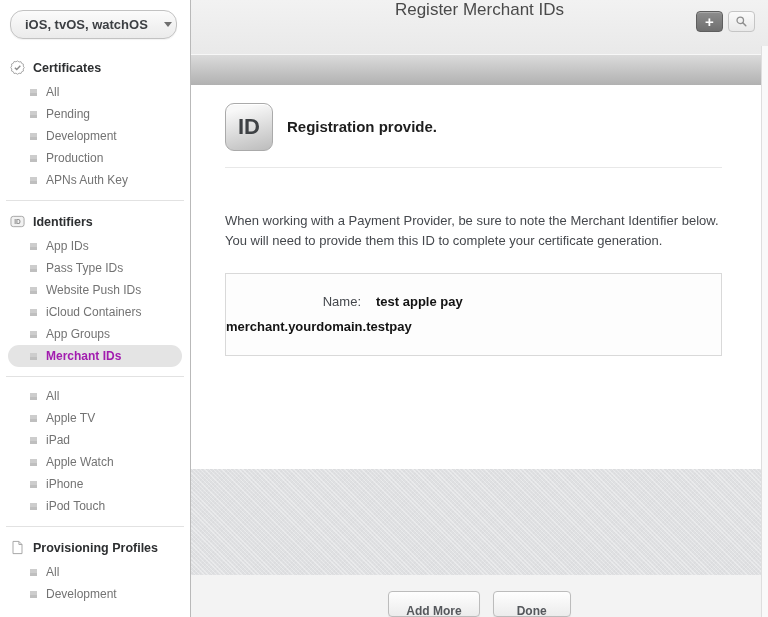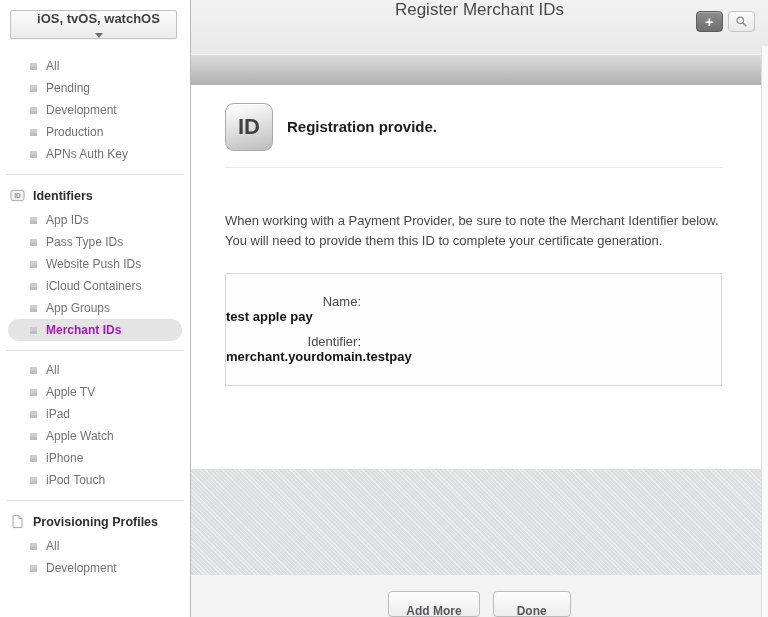--- a/index.html
+++ b/index.html
@@ -2,24 +2,24 @@
 <html><head>
 <meta charset="utf-8">
 <style>
   * { margin:0; padding:0; box-sizing:border-box; }
   html,body { width:768px; height:617px; }
   body { font-family:"Liberation Sans","DejaVu Sans",sans-serif; background:#fff; overflow:hidden; }
   .app { display:flex; width:768px; height:617px; }
 
   
   .sidebar { width:191px; flex-shrink:0; background:#fff; border-right:1px solid #b9b9b9; padding-top:10px; }
-  .dropdown { margin:0 13px 16px 10px; height:29px; border:1px solid #c2c2c2; border-radius:2px;
+  .dropdown { margin:0 13px 16px 10px; height:29px; border:1px solid #c2c2c2; border-radius:13px;
               background:linear-gradient(#fbfbfb,#ebebeb); display:flex; align-items:center;
               justify-content:space-between; padding:0 4px 0 14px; cursor:pointer;
-              box-shadow:0 1px 1px rgba(0,0,0,.05);flex-direction:column; }
+              box-shadow:0 1px 1px rgba(0,0,0,.05); }
   .dd-label { font-size:13px; font-weight:bold; color:#3c3f43; }
   .caret { width:0; height:0; border-left:4px solid transparent; border-right:4px solid transparent; border-top:5px solid #6f6f6f; }
   .sb-divider { height:1px; background:#e2e2e2; margin:9px 6px 8px; }
   .section-header { display:flex; align-items:center; gap:8px; padding:5px 0 6px 10px; }
   .sec-icon { width:15px; height:15px; display:inline-flex; align-items:center; justify-content:center; }
   .sec-label { font-size:12.5px; font-weight:bold; color:#2d2f31; }
   .sb-item { display:flex; align-items:center; gap:9px; height:22px; padding-left:22px; margin:0 8px; border-radius:12px; cursor:pointer; }
   .bullet { width:7px; height:7px; background:#cdcdcd; box-shadow:inset 0 -3px 0 #bfbfbf; flex-shrink:0; }
   .item-label { font-size:12px; color:#737373; white-space:nowrap; }
   .sb-item.selected { background:#e4e4e4; }
@@ -37,21 +37,21 @@
 
   .content { height:386px; background:#fff; padding:18px 46px 0 34px; }
   .reg-row { display:flex; align-items:center; gap:14px; }
   .id-badge { width:48px; height:48px; border-radius:9px; background:linear-gradient(165deg,#f8f8f8 15%,#bcbcbc);
               border:1px solid #aaa; display:flex; align-items:center; justify-content:center;
               font-size:22px; font-weight:bold; color:#3e4144; box-shadow:inset 0 1px 0 #fff; }
   .reg-heading { font-size:15px; font-weight:bold; color:#1e1e1e; }
   .content-divider { height:1px; background:#e8e8e8; margin-top:16px; }
   .desc { margin-top:43px; font-size:13px; line-height:1.55; color:#45484d; max-width:560px; }
   .result-box { margin-top:22px; border:1px solid #d9d9d9; background:#fdfdfd; padding:20px 0 21px; }
-  .field-row { display:flex; align-items:baseline; margin-bottom:10px;flex-direction:column; }
+  .field-row { display:flex; align-items:baseline; margin-bottom:10px; }
   .field-row:last-child { margin-bottom:0; }
   .field-label { width:150px; flex-shrink:0; text-align:right; font-size:13px; color:#45484d; padding-right:15px; }
   .field-value { font-size:13px; font-weight:bold; color:#131313; }
 
   .texture { height:107px; background-color:#dfe0e2;
              background-image:repeating-linear-gradient(45deg, rgba(255,255,255,.35) 0 1px, transparent 1px 3px),
                               repeating-linear-gradient(-45deg, rgba(0,0,0,.02) 0 1px, transparent 1px 3px); }
   .footer { flex:1; background:#f3f3f3; display:flex; justify-content:center; align-items:flex-start; gap:13px; padding-top:16px; }
   .fbtn { min-width:78px; height:23px; padding:12px 17px; border:1px solid #bcbcbc; border-radius:4px;
           background:linear-gradient(#fefefe,#ececec); font-size:12px; font-weight:bold; color:#55585c;
@@ -62,20 +62,29 @@
 <body>
 
 <div class="app">
 
   <div class="sidebar">
     <div class="dropdown">
       <span class="dd-label">iOS, tvOS, watchOS</span>
       <span class="caret"></span>
     </div>
     <div>
+        <div class="section-header">
+          <span class="sec-icon">
+            <svg viewBox="0 0 16 16" width="15" height="15">
+              <path d="M8 1l1.7 1.1 2-.3.8 1.9 1.9.8-.3 2L15.2 8l-1.1 1.7.3 2-1.9.8-.8 1.9-2-.3L8 15.2l-1.7-1.1-2 .3-.8-1.9-1.9-.8.3-2L.8 8l1.1-1.7-.3-2 1.9-.8.8-1.9 2 .3z" fill="none" stroke="#a3a3a3"></path>
+              <path d="M5.2 8.2l2 2 3.8-4" fill="none" stroke="#8b8b8b" stroke-width="1.5"></path>
+            </svg>
+          </span>
+          <span class="sec-label">Certificates</span>
+        </div>
         <div class="sb-item">
           <span class="bullet"></span>
           <span class="item-label">All</span>
         </div>
         <div class="sb-item">
           <span class="bullet"></span>
           <span class="item-label">Pending</span>
         </div>
         <div class="sb-item">
           <span class="bullet"></span>
@@ -194,21 +203,20 @@
         <div class="reg-heading">Registration provide.</div>
       </div>
       <div class="content-divider"></div>
       <p class="desc">When working with a Payment Provider, be sure to note the Merchant Identifier below. You will need to provide them this ID to complete your certificate generation.</p>
       <div class="result-box">
         <div class="field-row">
           <span class="field-label">Name:</span>
           <span class="field-value">test apple pay</span>
         </div>
         <div class="field-row">
-          <span class="field-label">Identifier:</span>
           <span class="field-value">merchant.yourdomain.testpay</span>
         </div>
       </div>
     </div>
 
     <div class="texture"></div>
 
     <div class="footer">
       <button class="fbtn">Add More</button>
       <button class="fbtn">Done</button>

